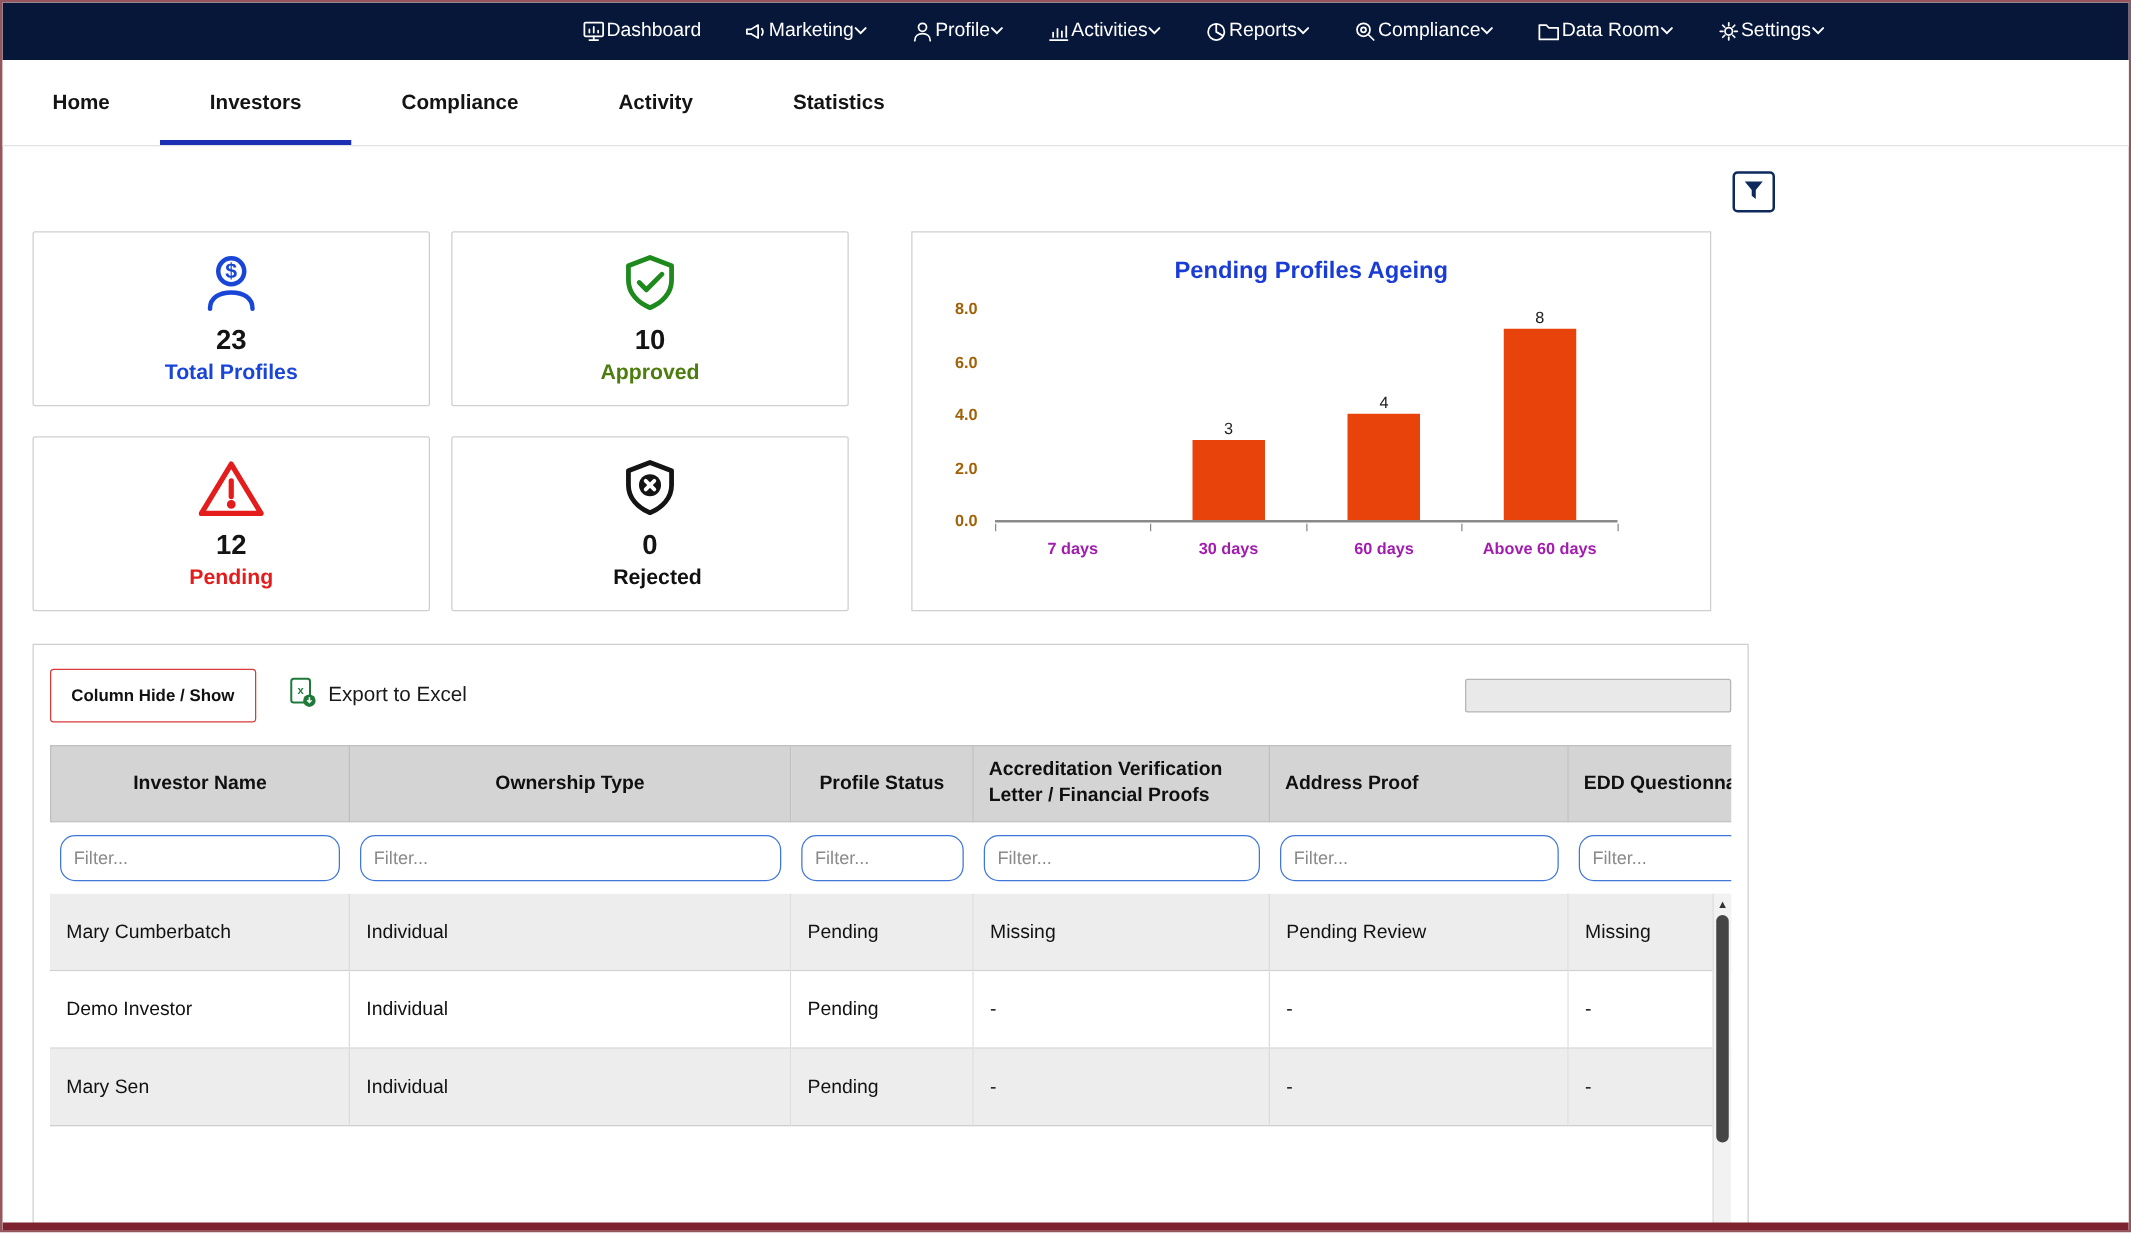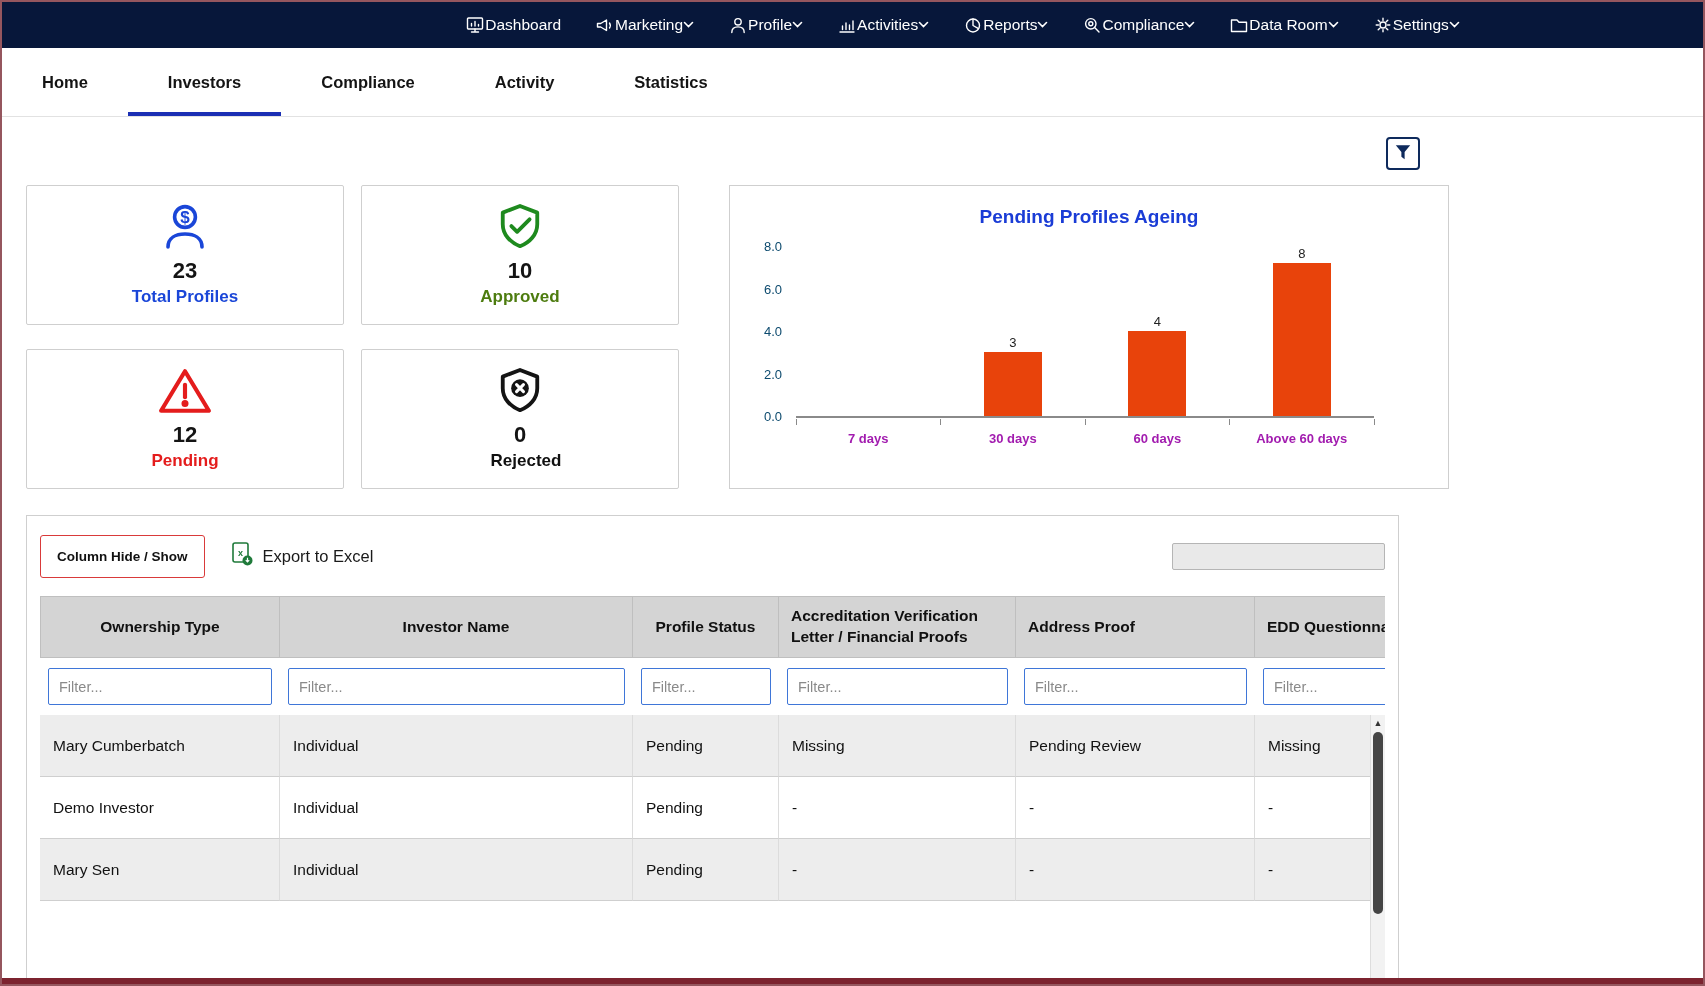--- a/index.html
+++ b/index.html
@@ -22,25 +22,25 @@
   .filter-btn { position:absolute; left:1384px; top:20px; width:34px; height:33px; border:2px solid #0e2a5c; border-radius:4px; background:#fff; display:flex; align-items:center; justify-content:center; cursor:pointer; }
 
   
   .cards { position:absolute; left:24px; top:68px; display:grid; grid-template-columns:318px 318px; grid-template-rows:140px 140px; gap:24px 17px; }
   .card { border:1px solid #cfcfcf; border-radius:2px; background:#fff; display:flex; flex-direction:column; align-items:center; justify-content:center; gap:3px; }
   .card-value { font-size:22px; font-weight:bold; color:#141414; }
   .card-label { font-size:17px; font-weight:bold; }
   .c-blue { color:#1a46d8; } .c-green { color:#4d7c0f; } .c-red { color:#e41c1c; } .c-black { color:#101010;margin-left:12px; }
 
   
-  .chart-panel { position:absolute; left:727px; top:68px; width:720px; height:304px; border:1px solid #cfcfcf; background:#fff; }
+  .chart-panel { position:absolute; left:727px; top:68px; width:640px; height:304px; border:1px solid #cfcfcf; background:#fff; }
   .chart-title { text-align:center; font-size:19px; font-weight:bold; margin-top:20px; color:#1a3cd6; }
   .chart-plot { position:relative; height:172px; margin:18px 74px 0 66px; border-bottom:2px solid #8a8a8a; }
   #y-labels { position:absolute; left:-46px; top:0; bottom:0; width:38px; }
-  .ytick { position:absolute; right:6px; font-size:13px; font-weight:normal; color:#0c4a6e; }
+  .ytick { position:absolute; right:6px; font-size:13px; font-weight:bold; color:#a16207; }
   #chart-bars { display:flex; width:100%; height:100%; align-items:flex-end; }
   .bar-slot { flex:1; height:100%; display:flex; flex-direction:column; justify-content:flex-end; align-items:center; position:relative; }
   .bar-slot::after { content:""; position:absolute; right:-0.5px; bottom:-9px; width:1px; height:6px; background:#8a8a8a; }
   .bar-slot:first-child::before { content:""; position:absolute; left:-0.5px; bottom:-9px; width:1px; height:6px; background:#8a8a8a; }
   .bar { width:58px; }
   .bar-value { font-size:13px; color:#222; margin-bottom:2px; }
   .bar-label { position:absolute; bottom:-30px; width:140%; text-align:center; font-size:13px; font-weight:bold; color:#a21caf; white-space:nowrap; }
 
   
   .table-panel { position:absolute; left:24px; top:398px; width:1373px; height:500px; border:1px solid #cfcfcf; background:#fff; }
@@ -48,21 +48,21 @@
   .col-btn { border:1.5px solid #d93a3a; border-radius:3px; background:#fff; font-weight:bold; font-size:13.5px; padding:13px 16px; color:#111; cursor:pointer; font-family:inherit; }
   .export { display:flex; align-items:center; gap:10px; margin-left:24px; font-size:16.5px; color:#1a1a1a; cursor:pointer; }
   .search-input { margin-left:auto; width:213px; height:27px; background:#e9e9e9; border:1px solid #b5b5b5; border-radius:2px; }
 
   .table-wrap { position:relative; margin:0 13px; width:1345px; height:388px; overflow:hidden; }
   .tgrid { display:grid; grid-template-columns:240px 353px 146px 237px 239px 200px; width:1415px; }
   .th { background:#d4d4d4; border-right:1px solid #bfbfbf; border-top:1px solid #bfbfbf; border-bottom:1px solid #bfbfbf; padding:8px 12px; min-height:62px; display:flex; align-items:center; font-weight:bold; font-size:15.5px; color:#101010; line-height:1.35; }
   .th:first-child { border-left:1px solid #bfbfbf; }
   .th.center { justify-content:center; text-align:center; }
   .tf { padding:10px 8px; background:#fff; }
-  .tf input { width:100%; height:37px; border:1.5px solid #3f76d8; border-radius:2px; padding:0 10px; font-size:14.5px; color:#0369a1; background:#fff; font-family:inherit; }
+  .tf input { width:100%; height:37px; border:1.5px solid #3f76d8; border-radius:12px; padding:0 10px; font-size:14.5px; color:#0369a1; background:#fff; font-family:inherit; }
   .tf input::placeholder { color:#8a8a8a; }
   .td { padding:0 13px; height:62px; display:flex; align-items:center; font-size:15.5px; color:#121212; border-right:1px solid #dcdcdc; border-bottom:1px solid #cfcfcf; overflow:hidden; white-space:nowrap; }
   .row-odd .td { background:#ededed; }
   .row-even .td { background:#ffffff; }
 
   .vscroll { position:absolute; top:119px; right:0; width:15px; bottom:0; background:#f2f2f2; border-left:1px solid #ddd; }
   .vscroll .arrow { display:block; text-align:center; font-size:9px; color:#333; padding-top:3px; cursor:pointer; }
   .vscroll .thumb { position:absolute; left:2px; top:17px; width:10px; height:182px; background:#454545; border-radius:6px; cursor:pointer; }
 
   .hbar { position:absolute; left:0; right:0; bottom:0; height:6px; background:#7c232f; cursor:pointer; }
@@ -278,22 +278,22 @@
                 <circle cx="18.5" cy="19.5" r="5" fill="#1f7a3a"></circle>
                 <path d="M18.5 16.8 v4 M16.8 19.2 L18.5 21 L20.2 19.2" stroke="#fff" stroke-width="1.2" fill="none"></path>
               </svg></span>
           <span>Export to Excel</span>
         </div>
         <input class="search-input" type="text" style="">
       </div>
 
       <div class="table-wrap">
         <div class="tgrid">
+          <div class="th center">Investor Name</div>
           <div class="th center">Ownership Type</div>
-          <div class="th center">Investor Name</div>
           <div class="th center">Profile Status</div>
           <div class="th">Accreditation Verification Letter / Financial Proofs</div>
           <div class="th">Address Proof</div>
           <div class="th">EDD Questionnaire</div>
         </div>
 
         <div class="tgrid">
           <div class="tf"><input type="text" placeholder="Filter..." style=""></div>
           <div class="tf"><input type="text" placeholder="Filter..." style=""></div>
           <div class="tf"><input type="text" placeholder="Filter..." style=""></div>

